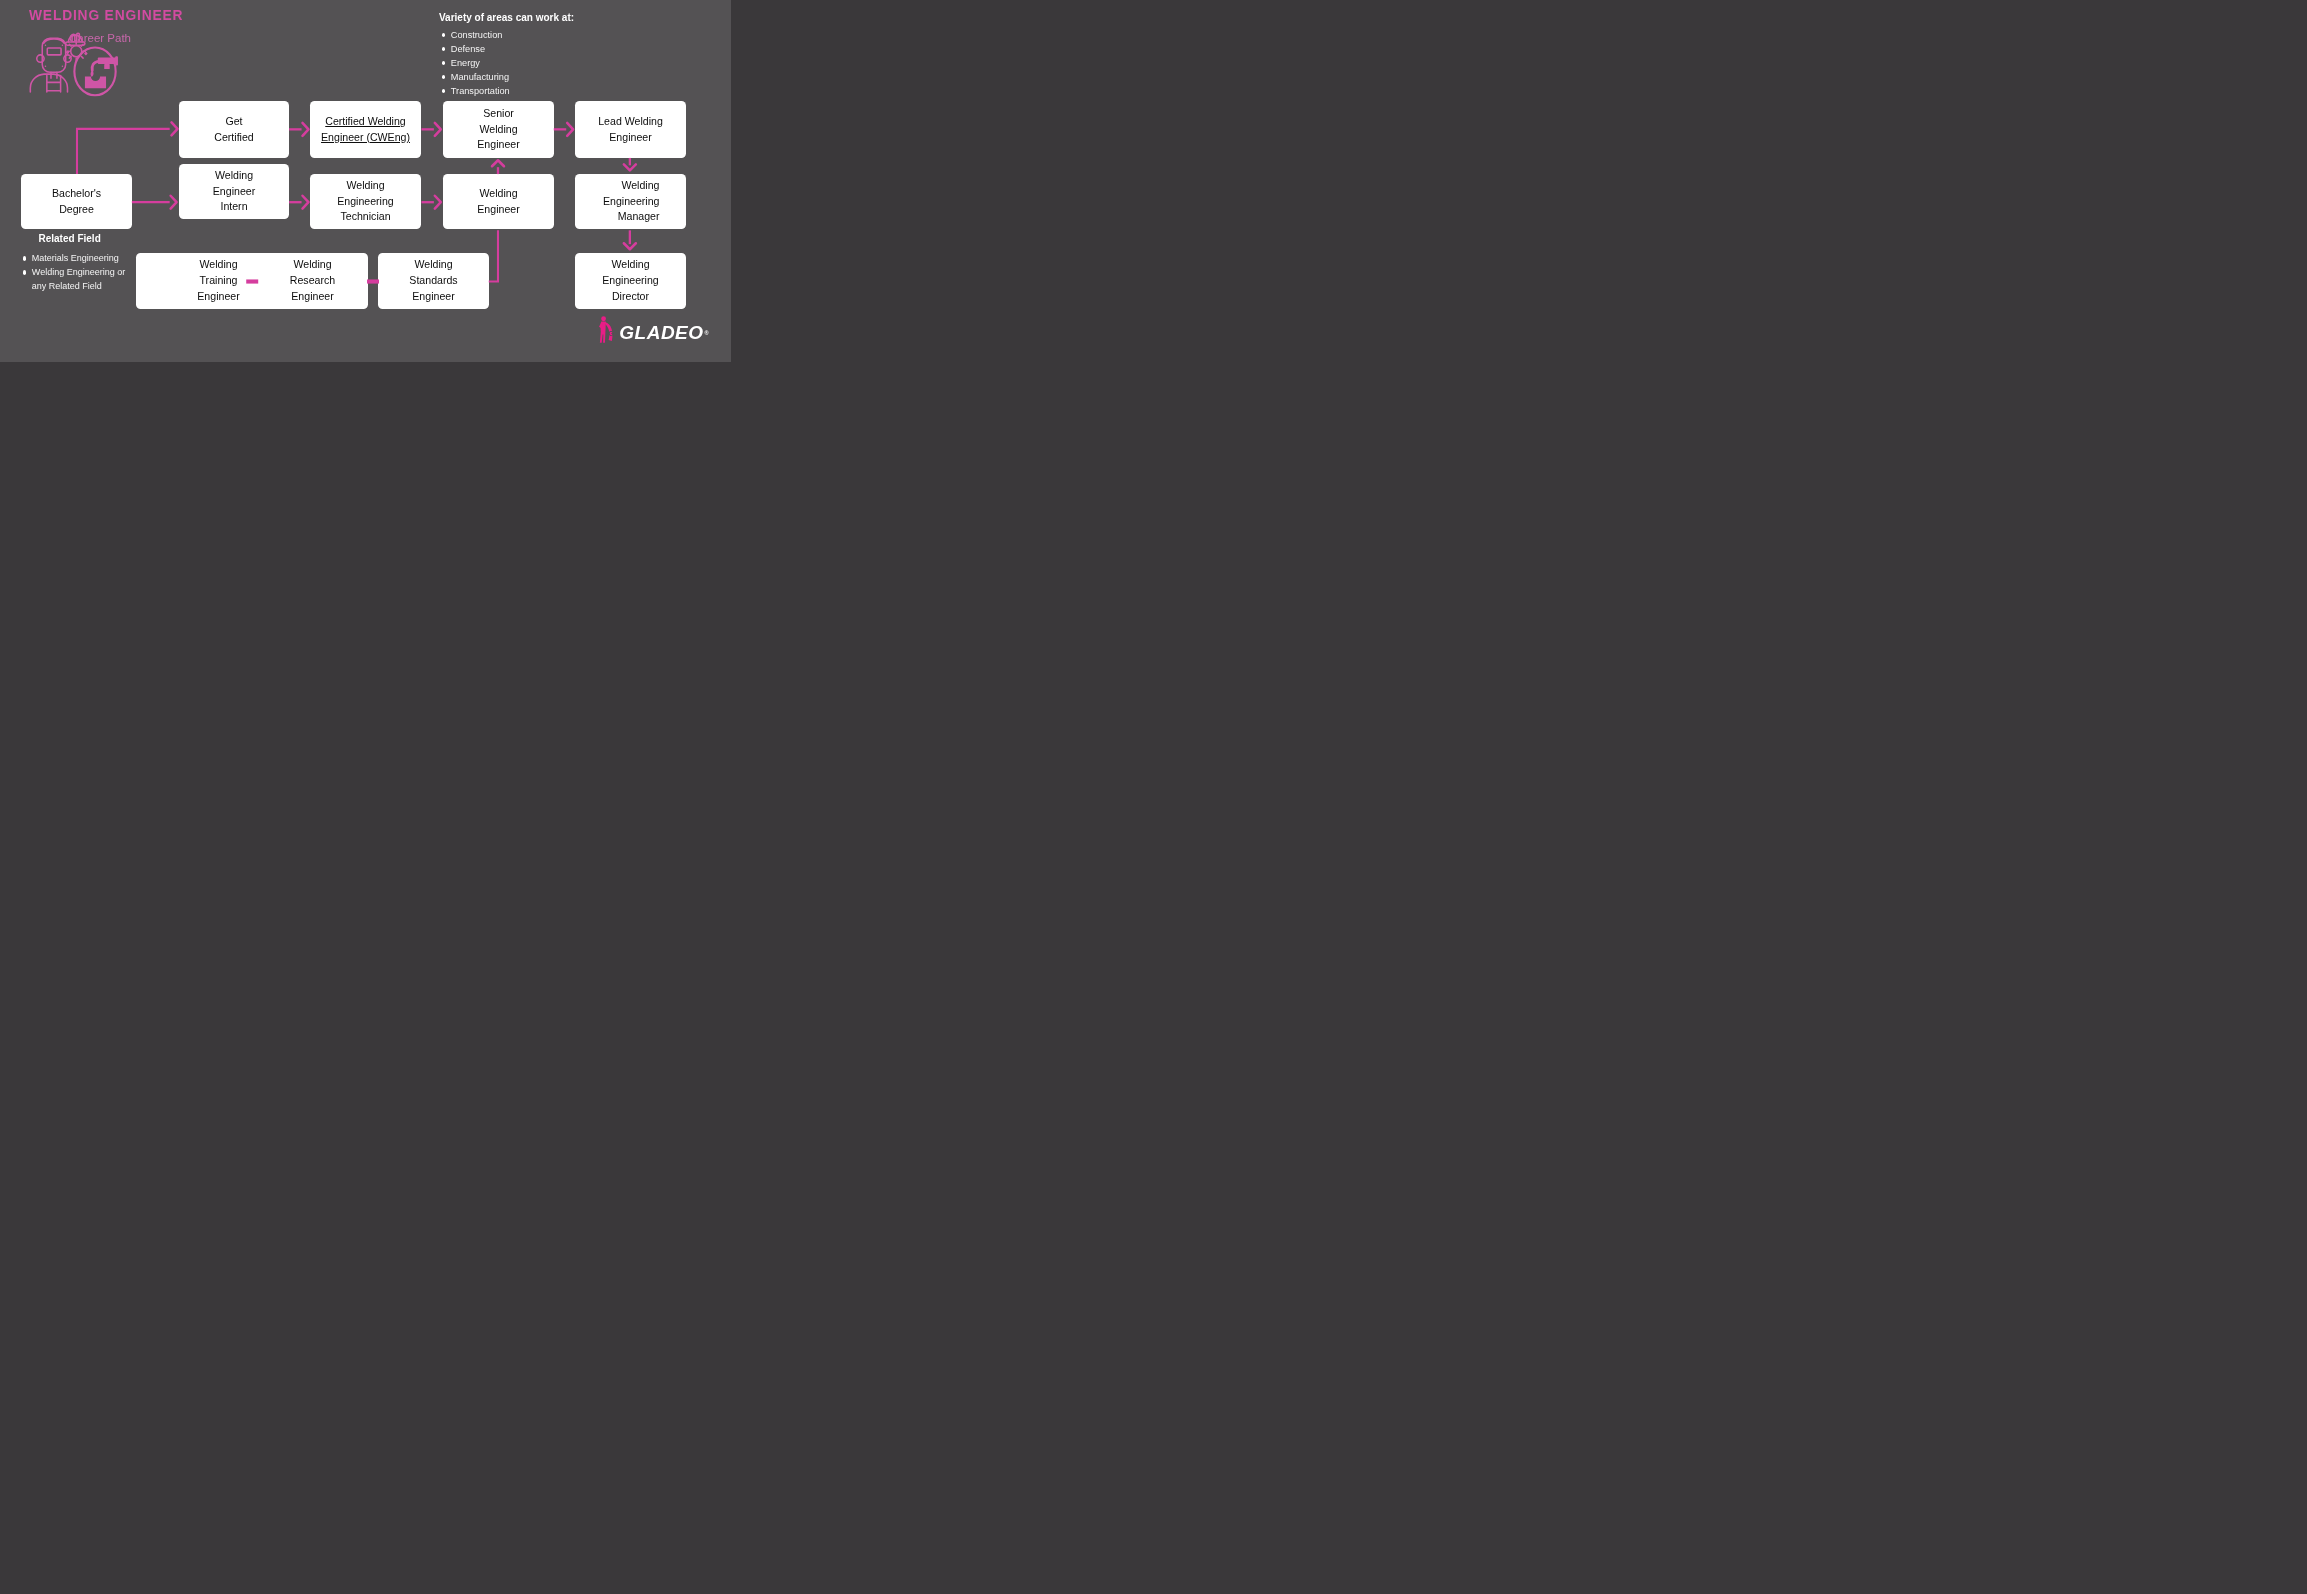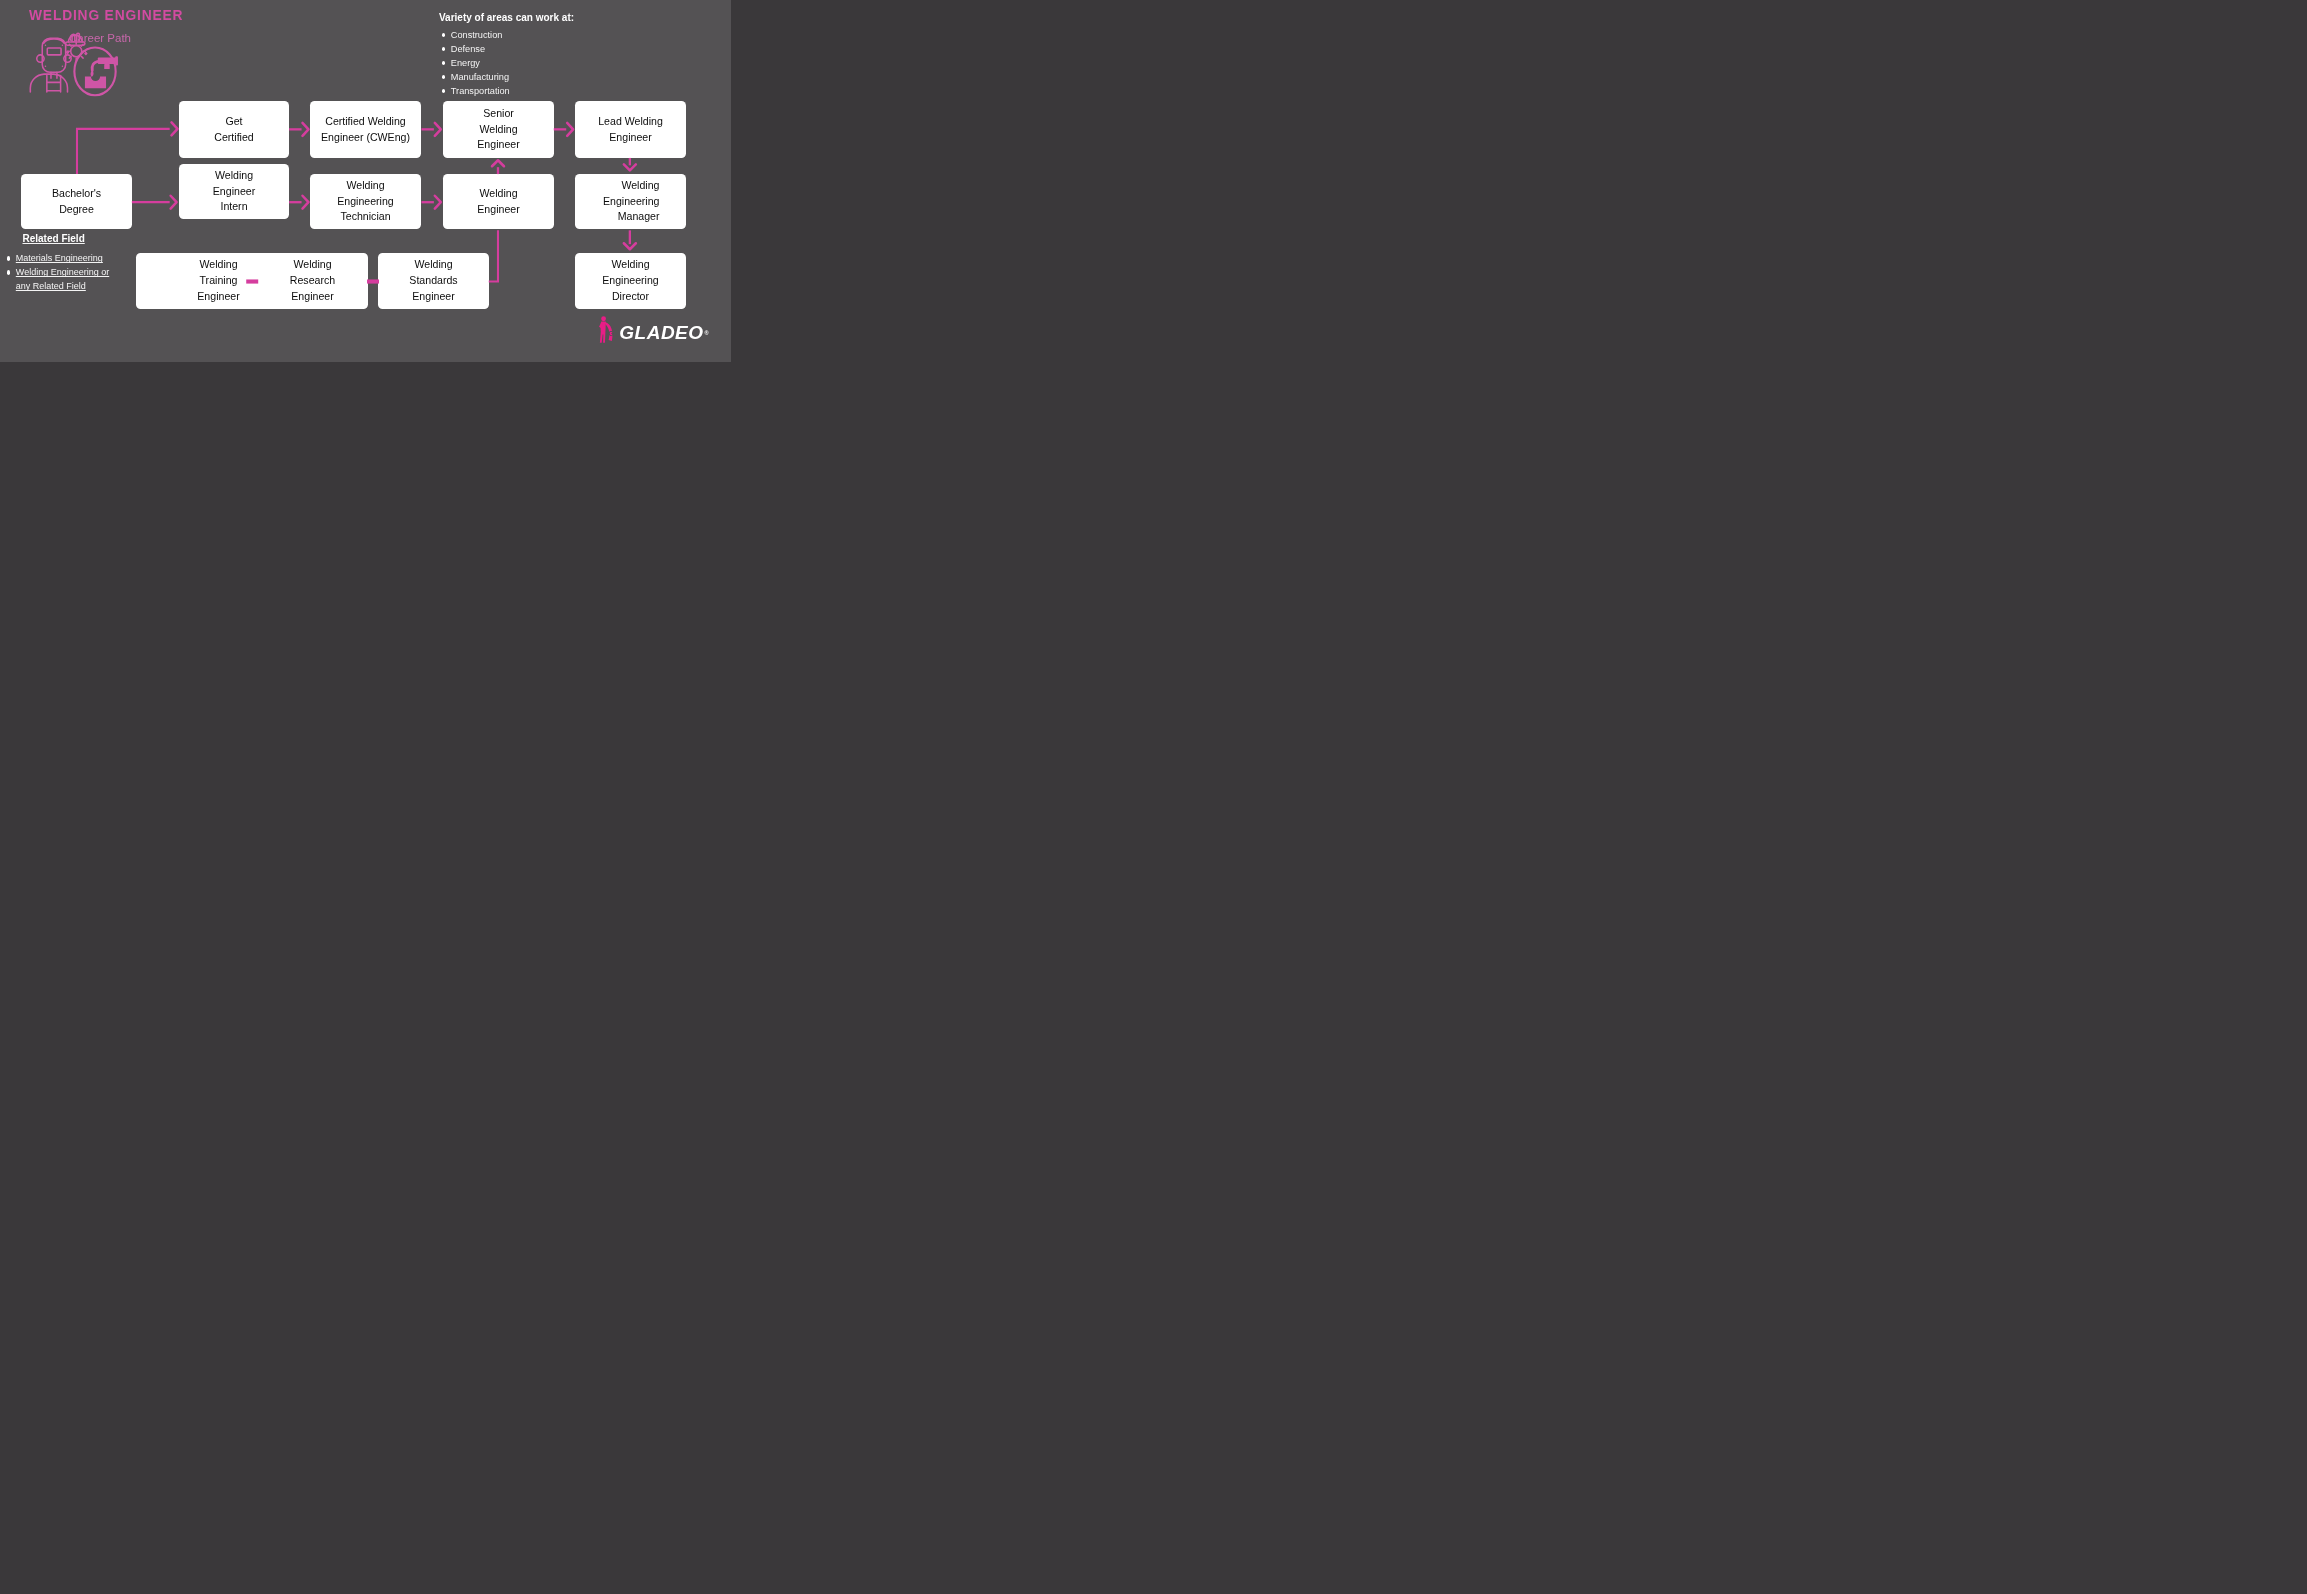--- a/index.html
+++ b/index.html
@@ -24,33 +24,33 @@
   
   .work-areas{position:absolute;left:439px;top:12px;color:var(--light-text);}
   .work-areas h2{margin:0;font-size:10px;font-weight:700;color:#fff;}
   .blist{list-style:none;margin:4.6px 0 0 1.8px;padding:0;font-size:9.2px;}
   .blist li{position:relative;padding-left:10px;line-height:14px;}
   .blist li::before{
     content:"";position:absolute;left:0.9px;top:5px;width:3.7px;height:4.2px;
     border-radius:50%;background:#fff;
   }
   
-  .related{position:absolute;left:4px;top:233px;color:var(--light-text);text-decoration:underline;}
+  .related{position:absolute;left:20px;top:233px;color:var(--light-text);}
   .related h2{margin:0 0 0 18.5px;font-size:10px;font-weight:700;color:#fff;}
   .related .blist{margin-top:7.4px;font-size:9px;}
   .related .blist li{width:101px;}
   
   .node{
     position:absolute;background:var(--box-bg);border-radius:4.6px;
     display:flex;align-items:center;justify-content:center;text-align:center;
     color:var(--box-text);font-size:10.6px;line-height:1.5;
   }
   .node span{display:inline-block;}
   .w95 span{max-width:44px;}  .w100 span{max-width:46px;} .w110 span{max-width:51px;}
-  .w125 span{max-width:58px;} .w150 span{max-width:69px;} .w195 span{max-width:90px;}
+  .w125 span{max-width:58px;} .w150 span{max-width:69px;} .w195 span{max-width:90px;text-decoration:underline;}
   
   .connectors{position:absolute;left:0;top:0;pointer-events:none;}
   .connectors path,.connectors line,.connectors polyline{
     stroke:var(--accent);fill:none;
   }
   .shaft{stroke-width:5px;}
   .thin{stroke-width:4.5px;}
   .stub{stroke-width:9px;}
   .chev{stroke-width:5.5px;stroke-linecap:round;stroke-linejoin:round;}
   

